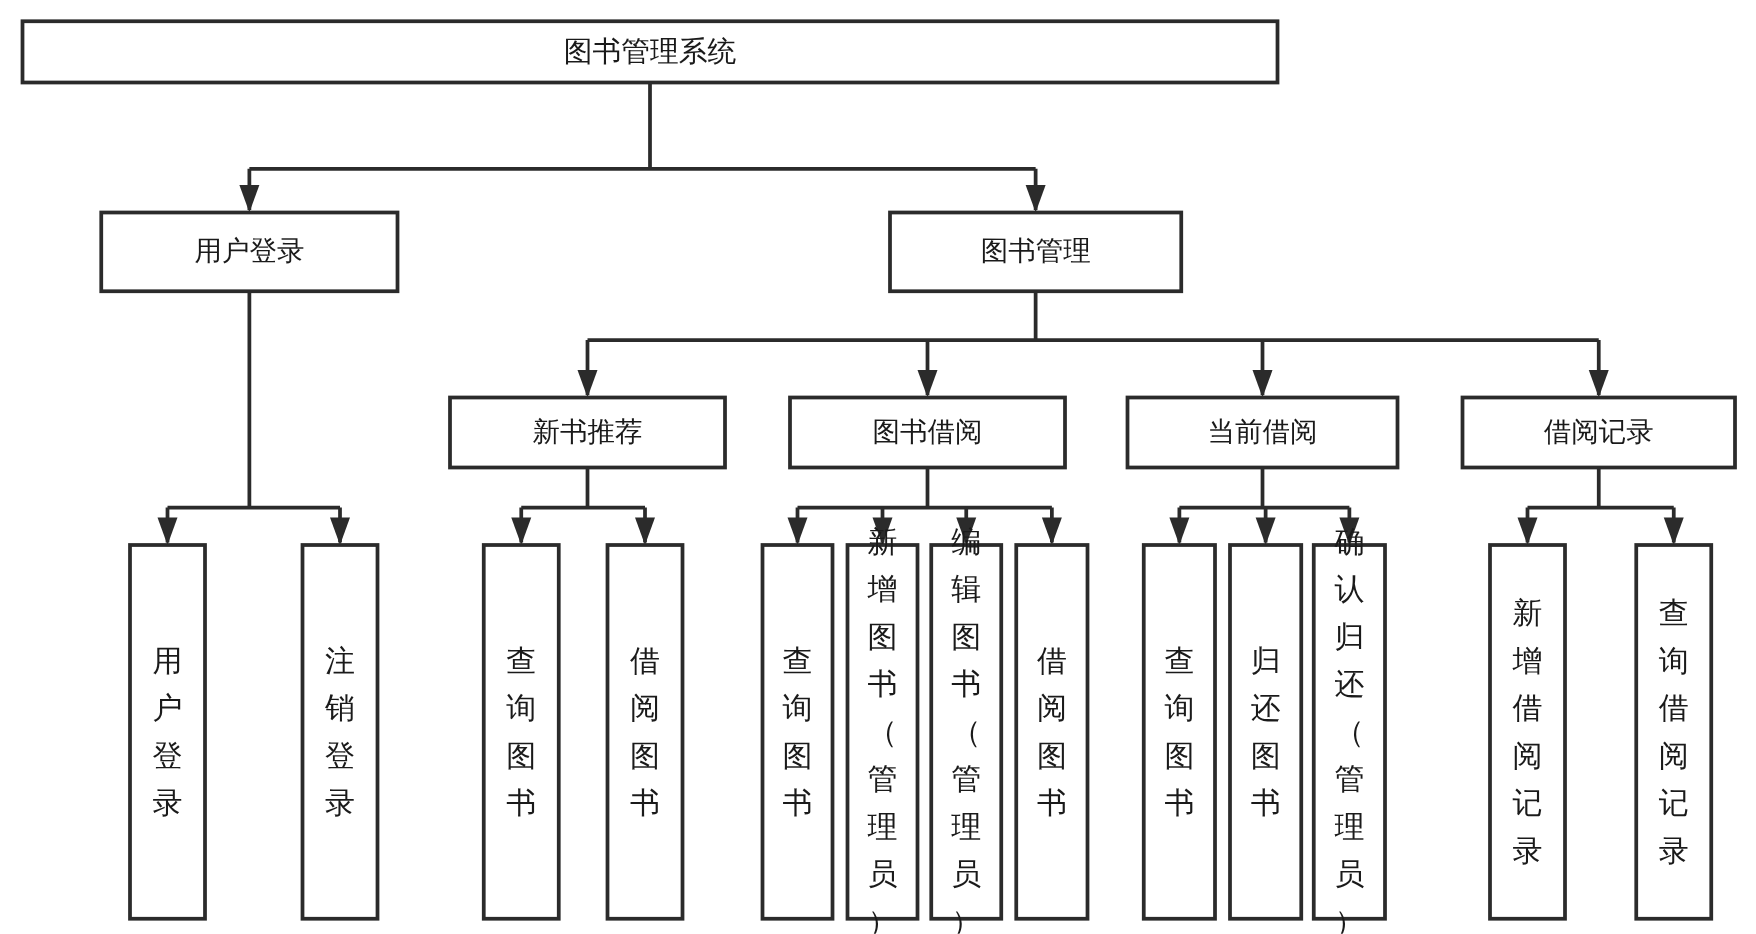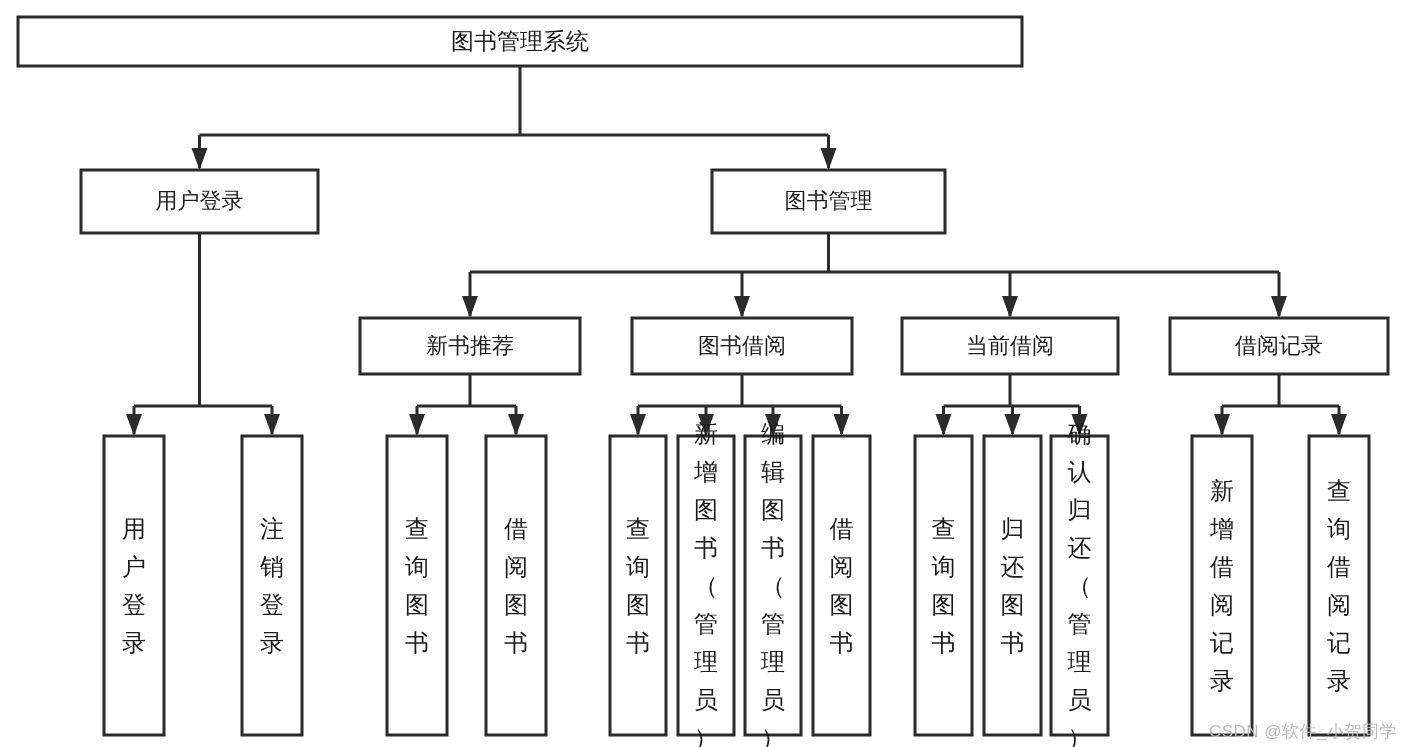--- a/index.html
+++ b/index.html
@@ -221,14 +221,13 @@
         <g>
           <rect x="1192" y="436" width="60" height="299" class="node-rect"></rect>
           <text x="1222" y="498.5" class="vlabel"><tspan x="1222" dy="0">新</tspan><tspan x="1222" dy="38">增</tspan><tspan x="1222" dy="38">借</tspan><tspan x="1222" dy="38">阅</tspan><tspan x="1222" dy="38">记</tspan><tspan x="1222" dy="38">录</tspan></text>
         </g>
         <g>
           <rect x="1309" y="436" width="60" height="299" class="node-rect"></rect>
           <text x="1339" y="498.5" class="vlabel"><tspan x="1339" dy="0">查</tspan><tspan x="1339" dy="38">询</tspan><tspan x="1339" dy="38">借</tspan><tspan x="1339" dy="38">阅</tspan><tspan x="1339" dy="38">记</tspan><tspan x="1339" dy="38">录</tspan></text>
         </g>
       </g>
   </svg>
-  <div class="watermark">CSDN @软件_小贺同学</div>
 </div>
 
 </body></html>

